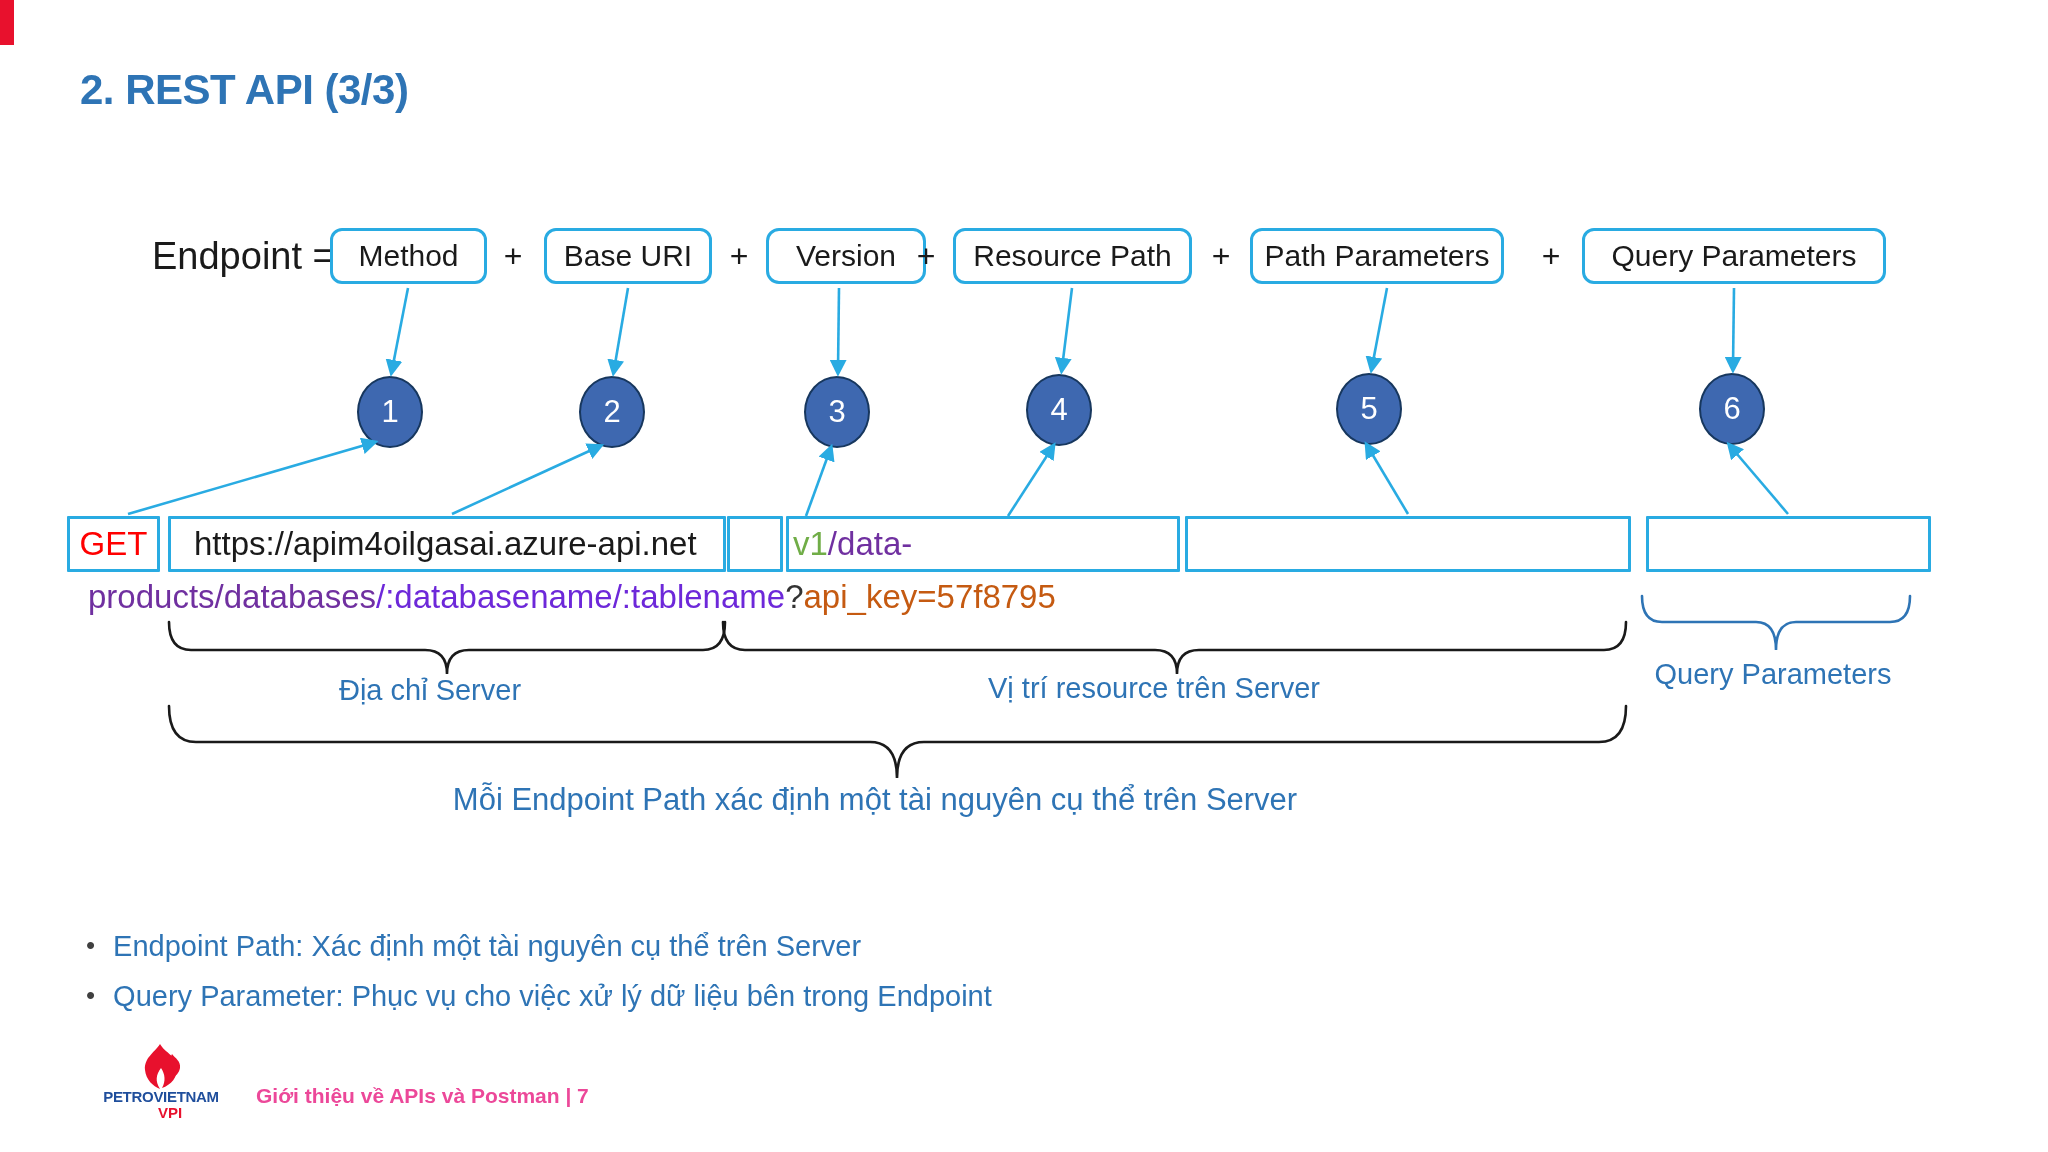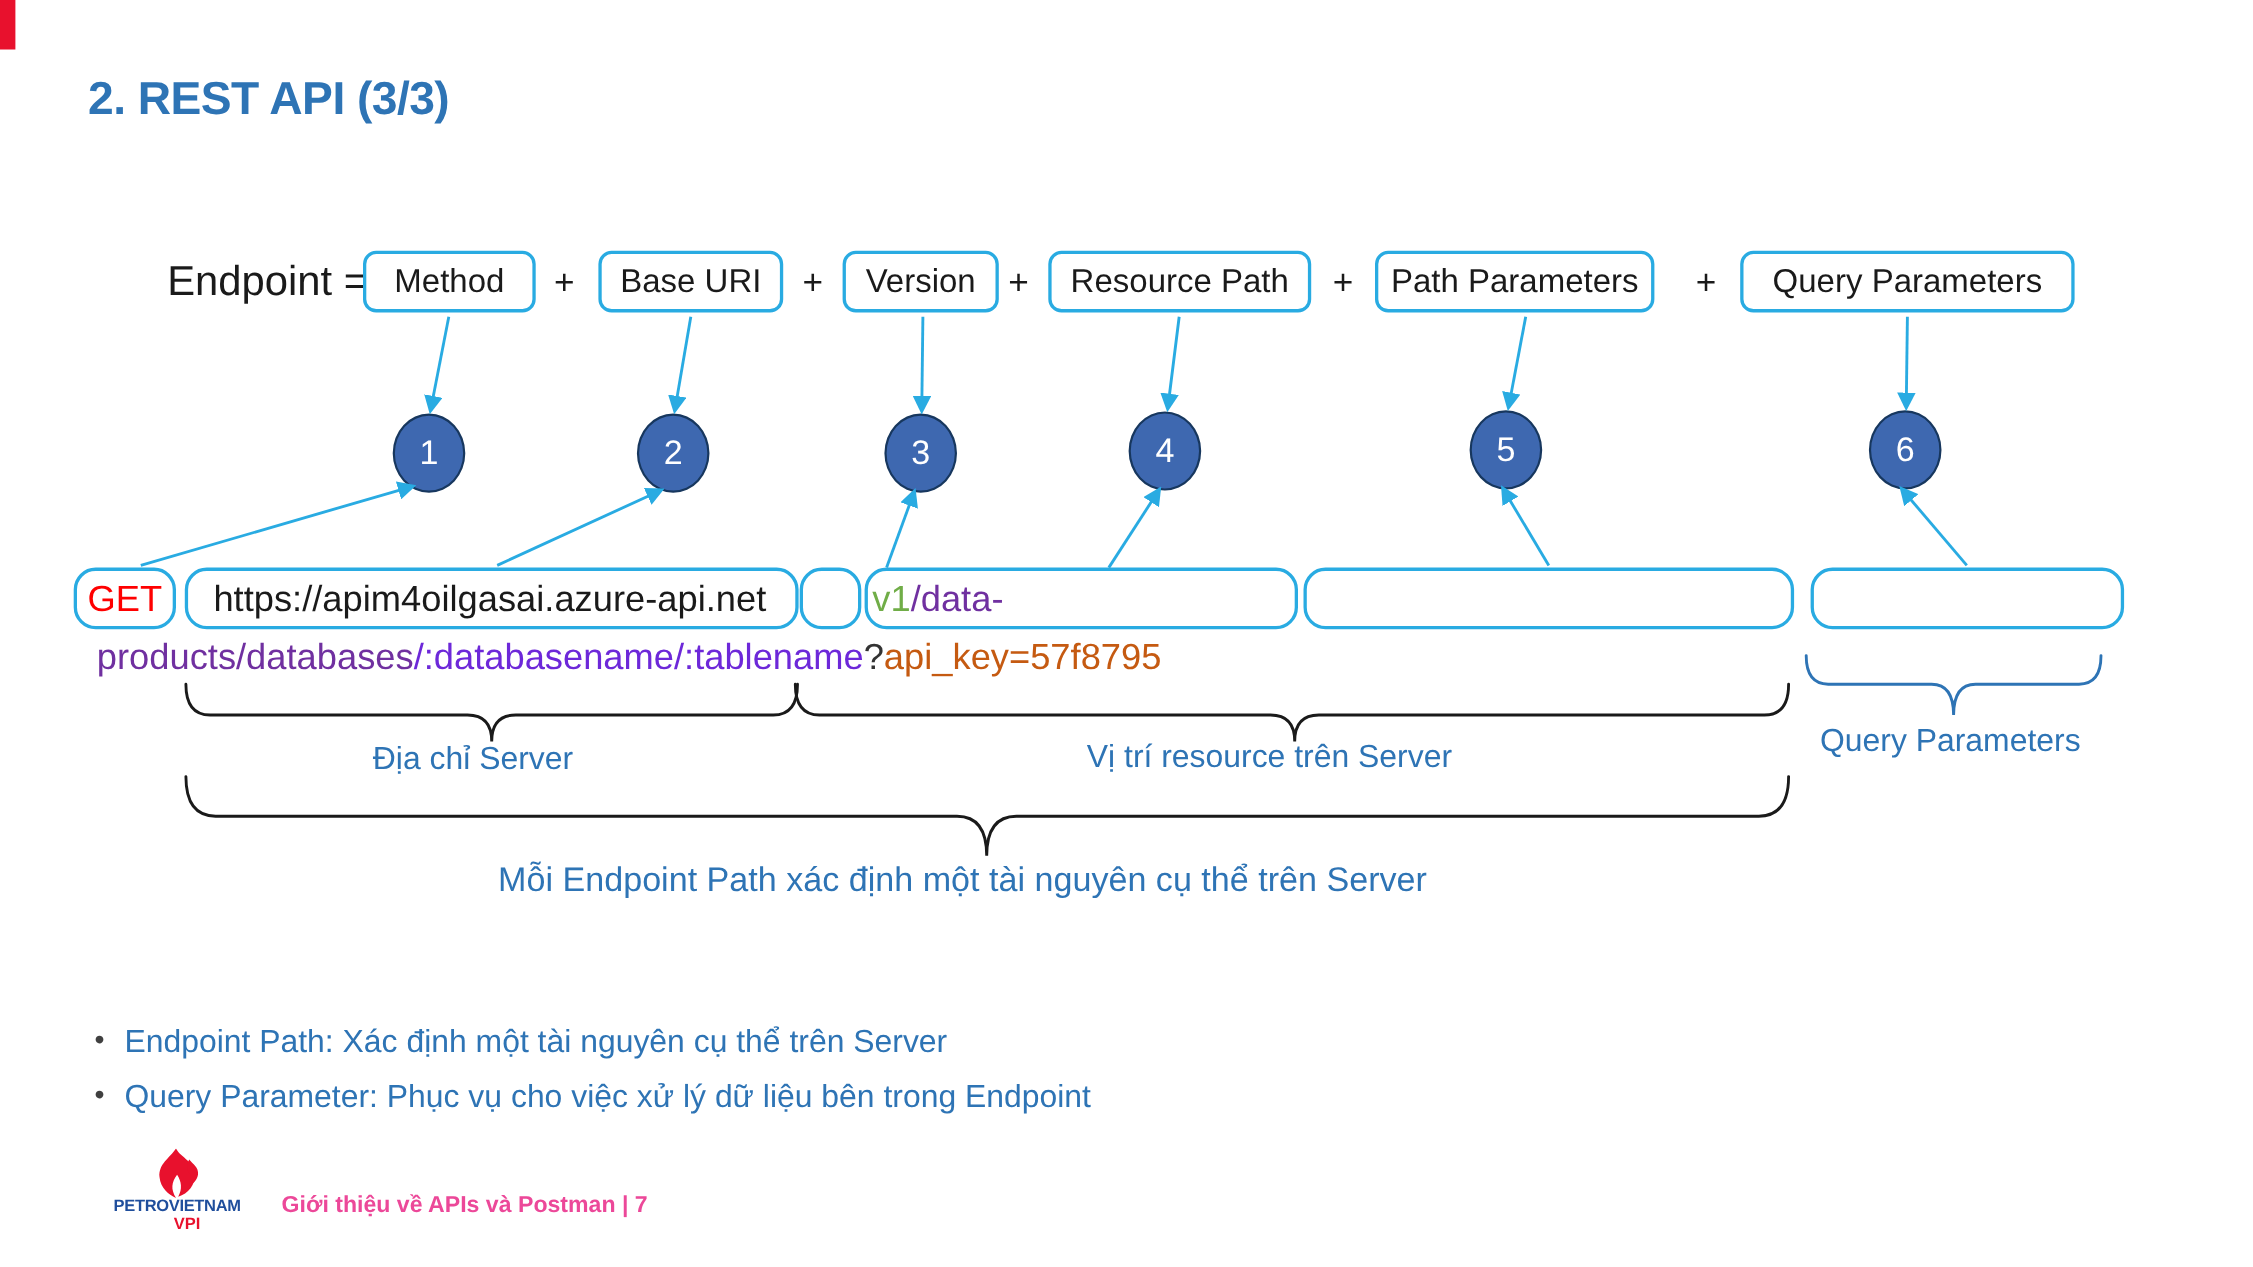--- a/index.html
+++ b/index.html
@@ -24,21 +24,21 @@
   
   .circle{
     width:66px;height:72px;border-radius:50%;background:#3e68b0;border:2.5px solid #17375e;
     box-sizing:border-box;display:flex;align-items:center;justify-content:center;
     color:#fff;font-size:31px;
   }
 
   
   .ubox{
     top:516px;height:56px;box-sizing:border-box;background:#fff;
-    border:3px solid #29abe2;border-radius:20px;
+    border:3px solid #29abe2;border-radius:1px;
     display:flex;align-items:center;justify-content:center;
     font-size:33px;white-space:nowrap;
   }
   .urltext{top:516px;height:56px;line-height:56px;font-size:33px;white-space:nowrap;}
   #url-line2{left:88px;top:572px;height:50px;line-height:50px;font-size:33px;white-space:nowrap;}
   .c-red{color:#ff0000;}
   .c-green{color:#70ad47;}
   .c-purple{color:#7030a0;}
   .c-cyan{color:#6d28d9;}
   .c-dark{color:#333333;}
@@ -67,21 +67,21 @@
 
   <div id="corner-bar" class="abs"></div>
 
   <div id="page-title" class="abs">2. REST API (3/3)</div>
 
   <div id="endpoint-prefix" class="abs">Endpoint =</div>
   <div class="abs fbox" style="left:330px;width:157px;">Method</div>
   <div class="abs plus" style="left:498px;">+</div>
   <div class="abs fbox" style="left:544px;width:168px;">Base URI</div>
   <div class="abs plus" style="left:724px;">+</div>
-  <div class="abs fbox" style="left:766px;width:142px;">Version</div>
+  <div class="abs fbox" style="left:766px;width:160px;border-radius:13px;">Version</div>
   <div class="abs plus" style="left:911px;">+</div>
   <div class="abs fbox" style="left:953px;width:239px;">Resource Path</div>
   <div class="abs plus" style="left:1206px;">+</div>
   <div class="abs fbox" style="left:1250px;width:254px;">Path Parameters</div>
   <div class="abs plus" style="left:1536px;">+</div>
   <div class="abs fbox" style="left:1582px;width:304px;">Query Parameters</div>
 
   <div class="abs circle" style="left:357px;top:376px;">1</div>
   <div class="abs circle" style="left:579px;top:376px;">2</div>
   <div class="abs circle" style="left:804px;top:376px;">3</div>

